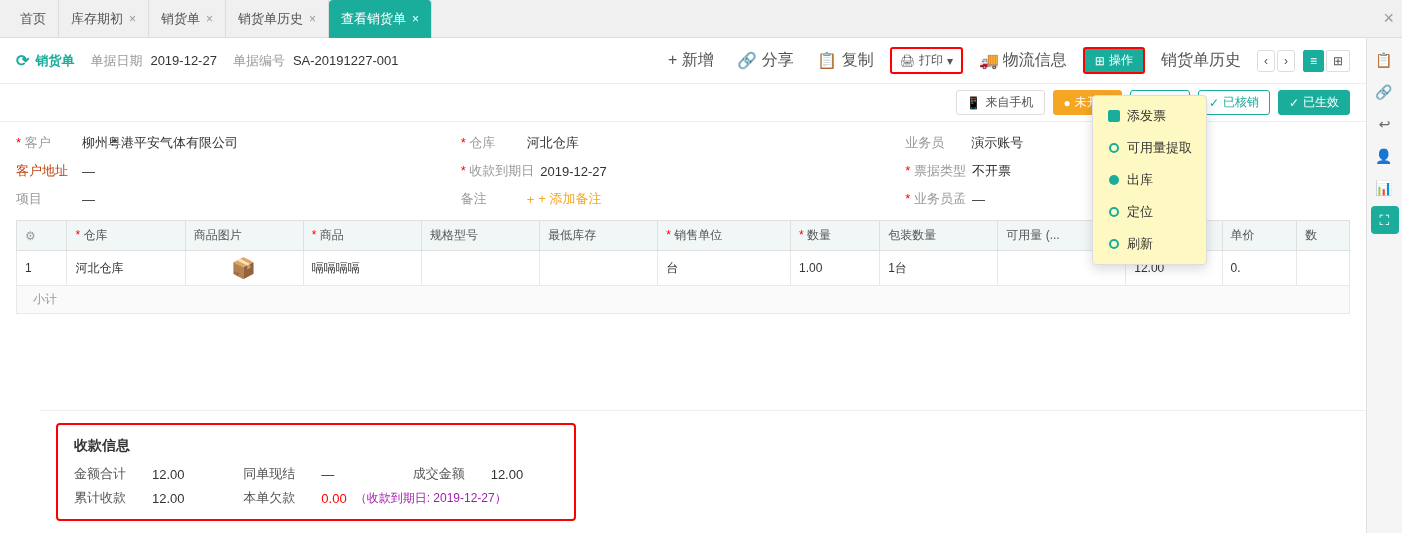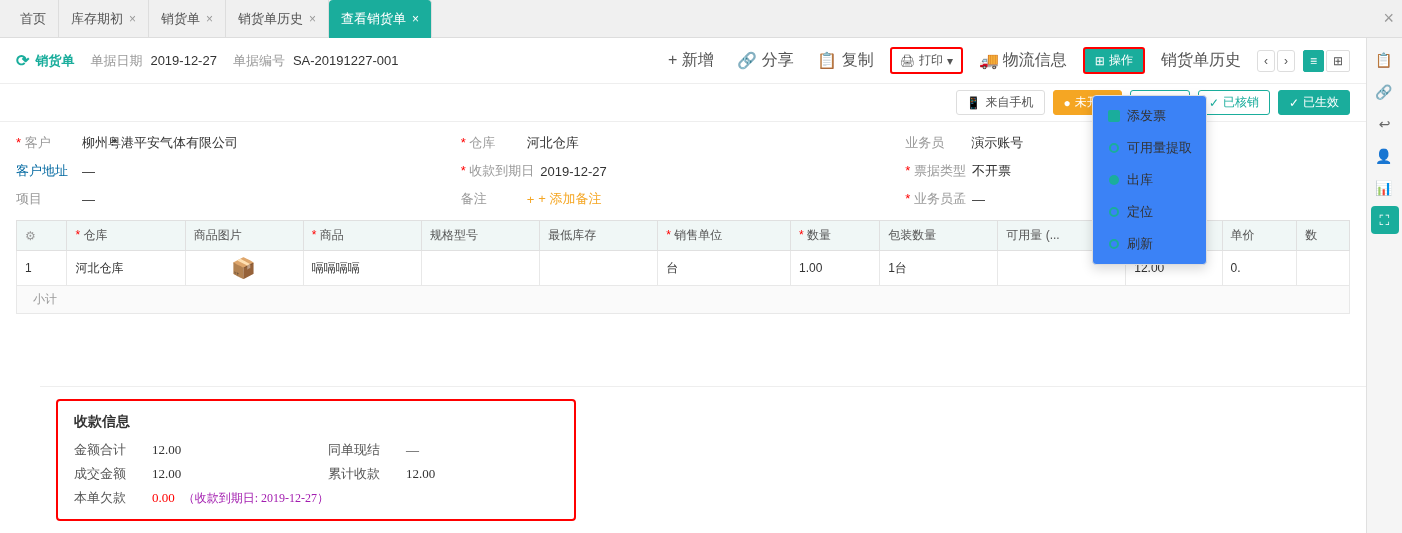--- a/index.html
+++ b/index.html
@@ -82,30 +82,30 @@
     tr.subtotal td { background: #fafafa; color: #999; }
     .settings-icon { color: #999; cursor: pointer; }
 
     
     .bottom-section { padding: 12px 16px; border-top: 1px solid #eee; margin-left: 40px; }
     .payment-info {
       border: 2px solid red; border-radius: 4px; padding: 12px 16px;
       display: inline-block; min-width: 520px; background: #fff;
     }
     .payment-title { font-weight: bold; font-size: 14px; margin-bottom: 10px; }
-    .payment-grid { display: grid; grid-template-columns: 1fr 1fr; gap: 6px 24px; font-family: Liberation Serif, serif; }
+    .payment-grid { display: grid; grid-template-columns: 1fr 1fr 1fr; gap: 6px 24px; }
     .payment-row { display: flex; align-items: center; gap: 8px; font-size: 13px; }
     .payment-label { color: #555; min-width: 70px; }
     .payment-value { color: #333; }
     .payment-value.orange { color: #a21caf; }
     .payment-value.red { color: red; }
 
     
     .dropdown-menu {
-      position: absolute; top: 95px; right: 195px; background: #3b82f6;
+      position: absolute; top: 95px; right: 195px; background: #fef9c3;
       border: 1px solid #ddd; border-radius: 4px; box-shadow: 0 4px 12px rgba(0,0,0,0.15);
       z-index: 100; min-width: 110px; padding: 4px 0;
     }
     .dropdown-item {
       display: flex; align-items: center; gap: 6px; padding: 7px 14px;
       cursor: pointer; font-size: 13px; color: #333;
     }
     .dropdown-item .item-icon { width: 14px; height: 14px; display: inline-flex; align-items: center; justify-content: center; }
     .icon-square { width: 12px; height: 12px; background: #1aad9c; border-radius: 2px; }
     .icon-circle { width: 10px; height: 10px; border-radius: 50%; background: #1aad9c; }
@@ -243,21 +243,21 @@
       </div>
       <div class="form-row">
         <span class="form-label required">仓库</span>
         <span class="form-value">河北仓库</span>
       </div>
       <div class="form-row">
         <span class="form-label" style="color:#999;">业务员</span>
         <span class="form-value">演示账号</span>
       </div>
       <div class="form-row">
-        <span class="form-label" style="color:#0369a1;">客户地址</span>
+        <span class="form-label" style="color:#c2410c;">客户地址</span>
         <span class="form-value">—</span>
       </div>
       <div class="form-row">
         <span class="form-label required">收款到期日</span>
         <span class="form-value">2019-12-27</span>
       </div>
       <div class="form-row">
         <span class="form-label required">票据类型</span>
         <span class="form-value">不开票</span>
       </div>

